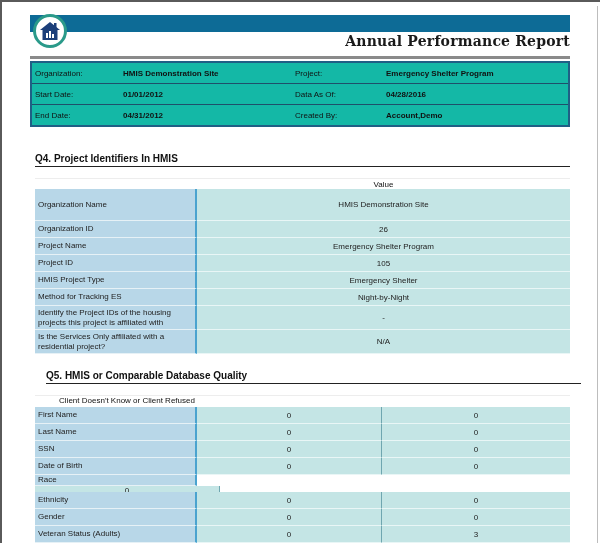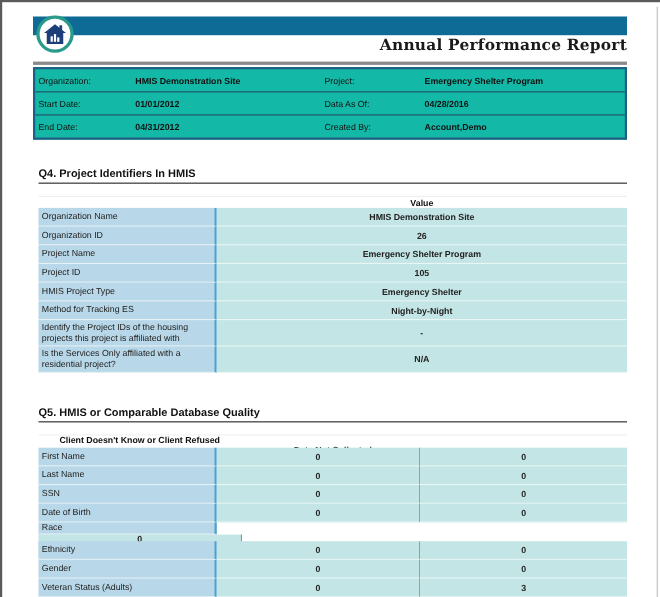--- a/index.html
+++ b/index.html
@@ -47,21 +47,21 @@
 
   .dtable { position: absolute; left: 5px; width: 535px; }
   .drow { display: flex; font-size: 8px; color: #222; }
   .dlabel {
     width: 162px; background: #b8d7e8; box-sizing: border-box; padding-left: 3px;
     border-right: 2px solid #4aa3cf; display: flex; align-items: center;
     border-bottom: 1px solid #e6f1f6; line-height: 10px;
   }
   .dval {
     flex: 1; background: #c4e5e5; display: flex; align-items: center; justify-content: center;
-    border-bottom: 1px solid #e9f6f6; text-align: center; font-weight: bold;
+    border-bottom: 1px solid #e9f6f6; text-align: center;
   }
   .dval.c1 { flex: none; width: 184px; border-right: 1px solid #6fa6b0; }
   .head-row .dlabel, .head-row .dval { background: #ffffff; border: none; }
   .head-row .dval.c1 { border-right: none; }
   .head-row { color: #111; }
 </style>
 </head>
 <body>
 
 <div class="frame-top"></div>
@@ -103,21 +103,21 @@
     </div>
   </div>
 
   <div class="section-title" style="top:153px;">Q4. Project Identifiers In HMIS</div>
   <div class="sec-gap" style="top:178px;"></div>
   <div class="dtable" style="top:179px;">
     <div class="drow head-row" style="height:10px;">
       <div class="dlabel"></div>
       <div class="dval">Value</div>
     </div>
-    <div class="drow" style="height:17px;">
+    <div class="drow" style="height:32px;">
       <div class="dlabel">Organization Name</div>
       <div class="dval">HMIS Demonstration Site</div>
     </div>
     <div class="drow" style="height:17px;">
       <div class="dlabel">Organization ID</div>
       <div class="dval">26</div>
     </div>
     <div class="drow" style="height:17px;">
       <div class="dlabel">Project Name</div>
       <div class="dval">Emergency Shelter Program</div>
@@ -137,21 +137,21 @@
     <div class="drow" style="height:24px;">
       <div class="dlabel">Identify the Project IDs of the housing projects this project is affiliated with</div>
       <div class="dval">-</div>
     </div>
     <div class="drow" style="height:24px;">
       <div class="dlabel">Is the Services Only affiliated with a residential project?</div>
       <div class="dval">N/A</div>
     </div>
   </div>
 
-  <div class="section-title" style="top:370px;">Q5. HMIS or Comparable Database Quality</div>
+  <div class="section-title" style="top:370px;margin-left:11px;">Q5. HMIS or Comparable Database Quality</div>
   <div class="sec-gap" style="top:395px;"></div>
   <div class="dtable" style="top:396px;">
     <div class="drow head-row" style="height:11px;flex-direction:column;">
       <div class="dlabel"></div>
       <div class="dval c1">Client Doesn't Know or Client Refused</div>
       <div class="dval">Data Not Collected</div>
     </div>
     <div class="drow" style="height:17px;">
       <div class="dlabel">First Name</div>
       <div class="dval c1">0</div>

